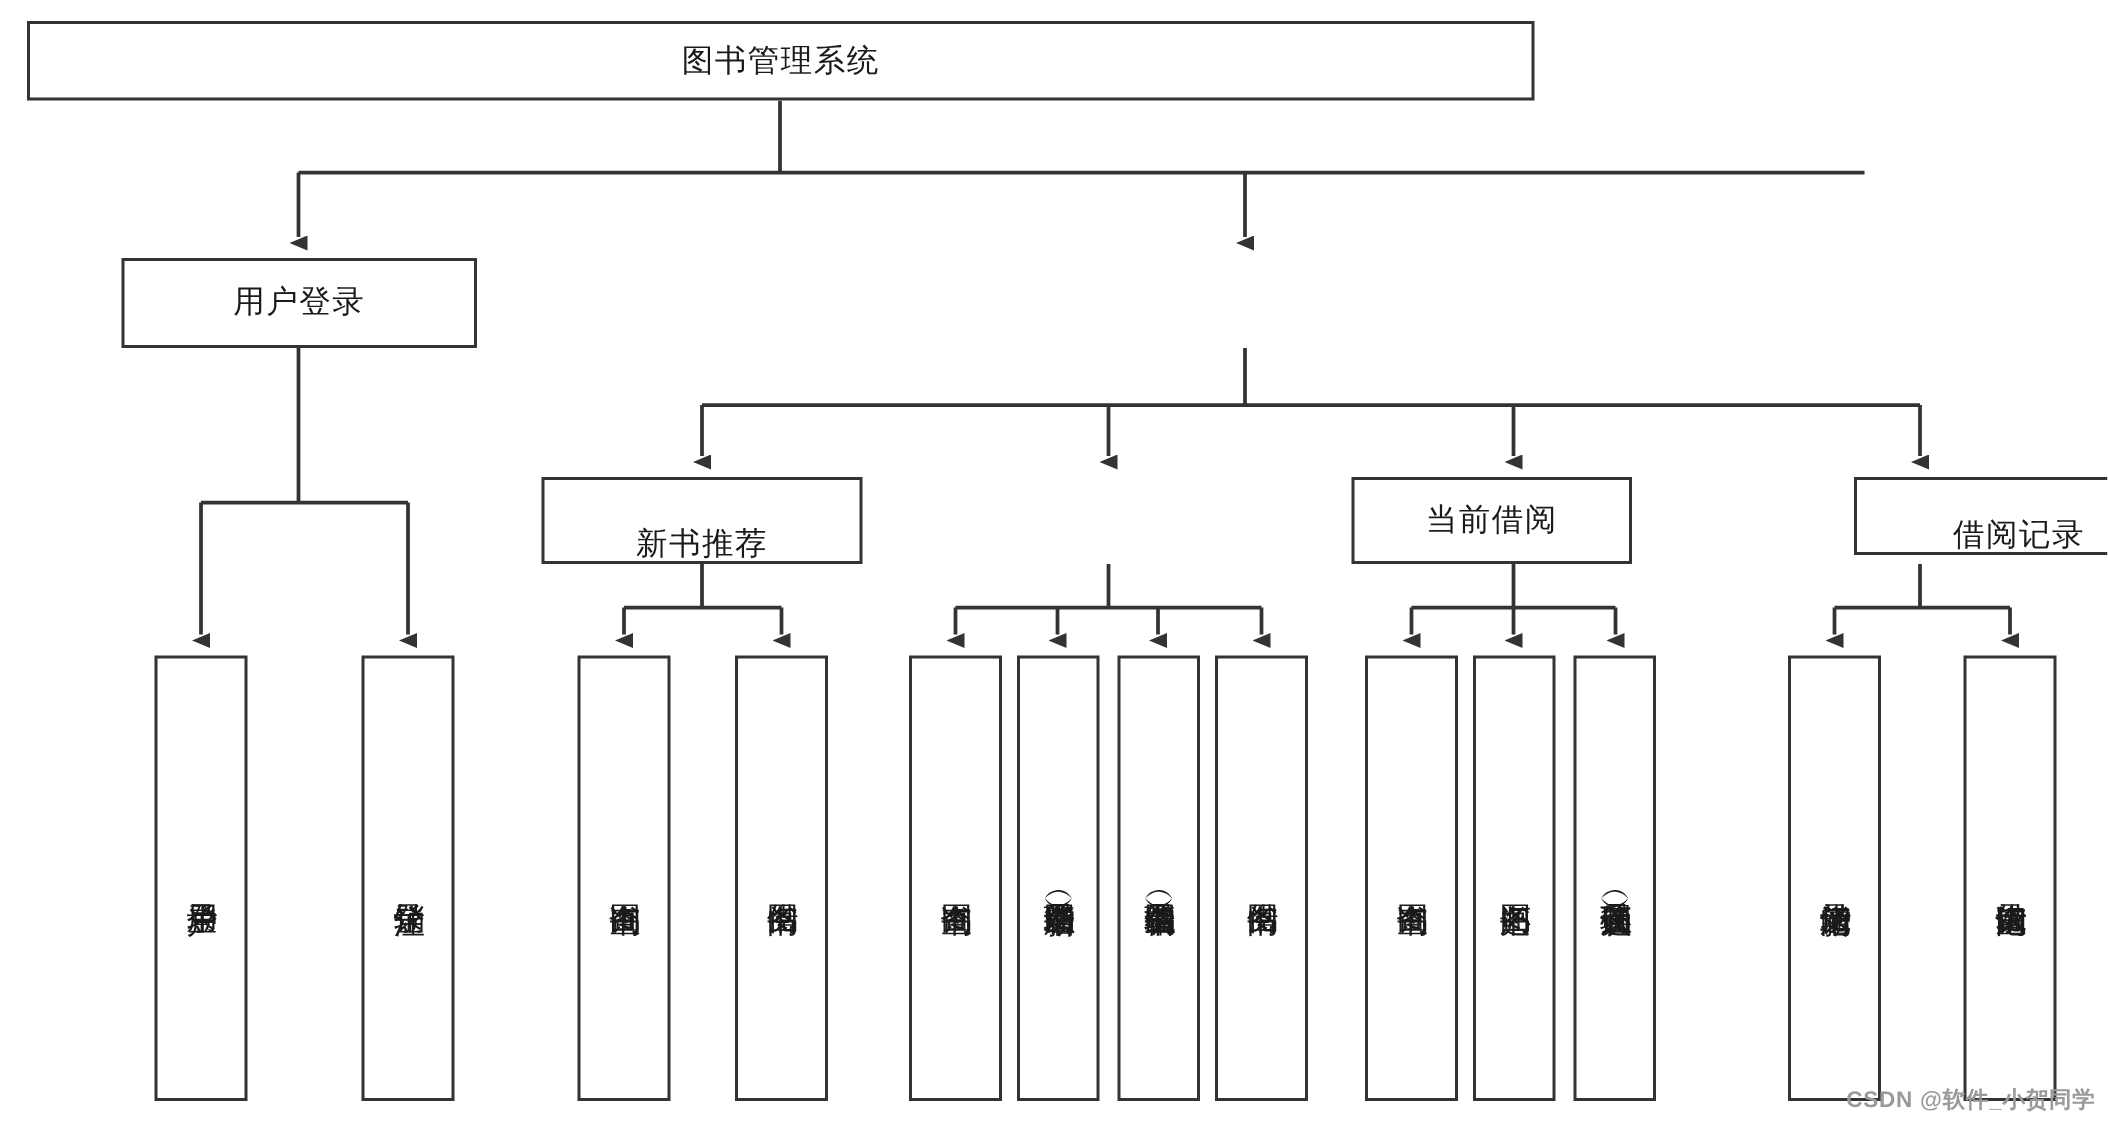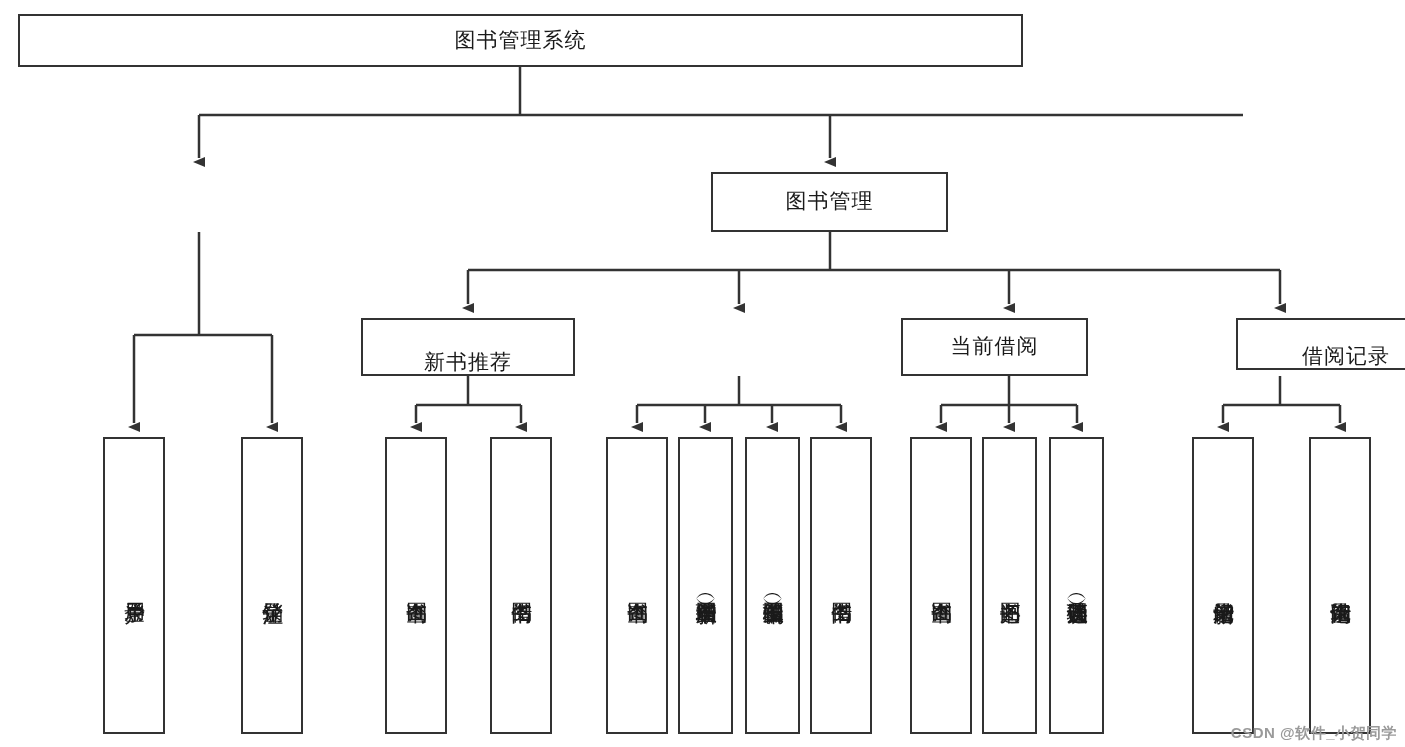--- a/index.html
+++ b/index.html
@@ -27,21 +27,20 @@
   }
   .node {
     position: absolute;
     box-sizing: border-box;
     border: 2px solid #333333;
     background: #ffffff;
     display: flex;
     align-items: center;
     justify-content: center;
     color: #1a1a1a;
-    font-family: Liberation Serif, serif;
   }
   .node.horiz {
     font-size: 21px;
     letter-spacing: 1px;
     line-height: 1.1;
   }
   .node.vert {
     font-size: 21px;
     line-height: 1.32;
     letter-spacing: 0px;
@@ -121,22 +120,22 @@
       <path d="M1223,405 L1340,405"></path>
       <path d="M1223,405 L1223,423" marker-end="url(#arrow)"></path>
       <path d="M1340,405 L1340,423" marker-end="url(#arrow)"></path>
     </g>
   </svg>
 
   <div class="node horiz" style="left:18px; top:14px; width:1005px; height:53px;">
     <span class="htext">图书管理系统</span>
   </div>
 
-  <div class="node horiz" style="left:711px; top:172px; width:237px; height:60px;">
-    <span class="htext">图书管理</span>
+  <div class="node horiz" style="left:81px; top:172px; width:237px; height:60px;">
+    <span class="htext">用户登录</span>
   </div>
 
   <div class="node horiz" style="left:361px; top:318px; width:214px; height:58px;align-items:flex-end;">
     <span class="htext">新书推荐</span>
   </div>
   <div class="node horiz" style="left:901px; top:318px; width:187px; height:58px;">
     <span class="htext">当前借阅</span>
   </div>
   <div class="node horiz" style="left:1236px; top:318px; width:220px; height:52px;align-items:flex-end;">
     <span class="htext">借阅记录</span>

